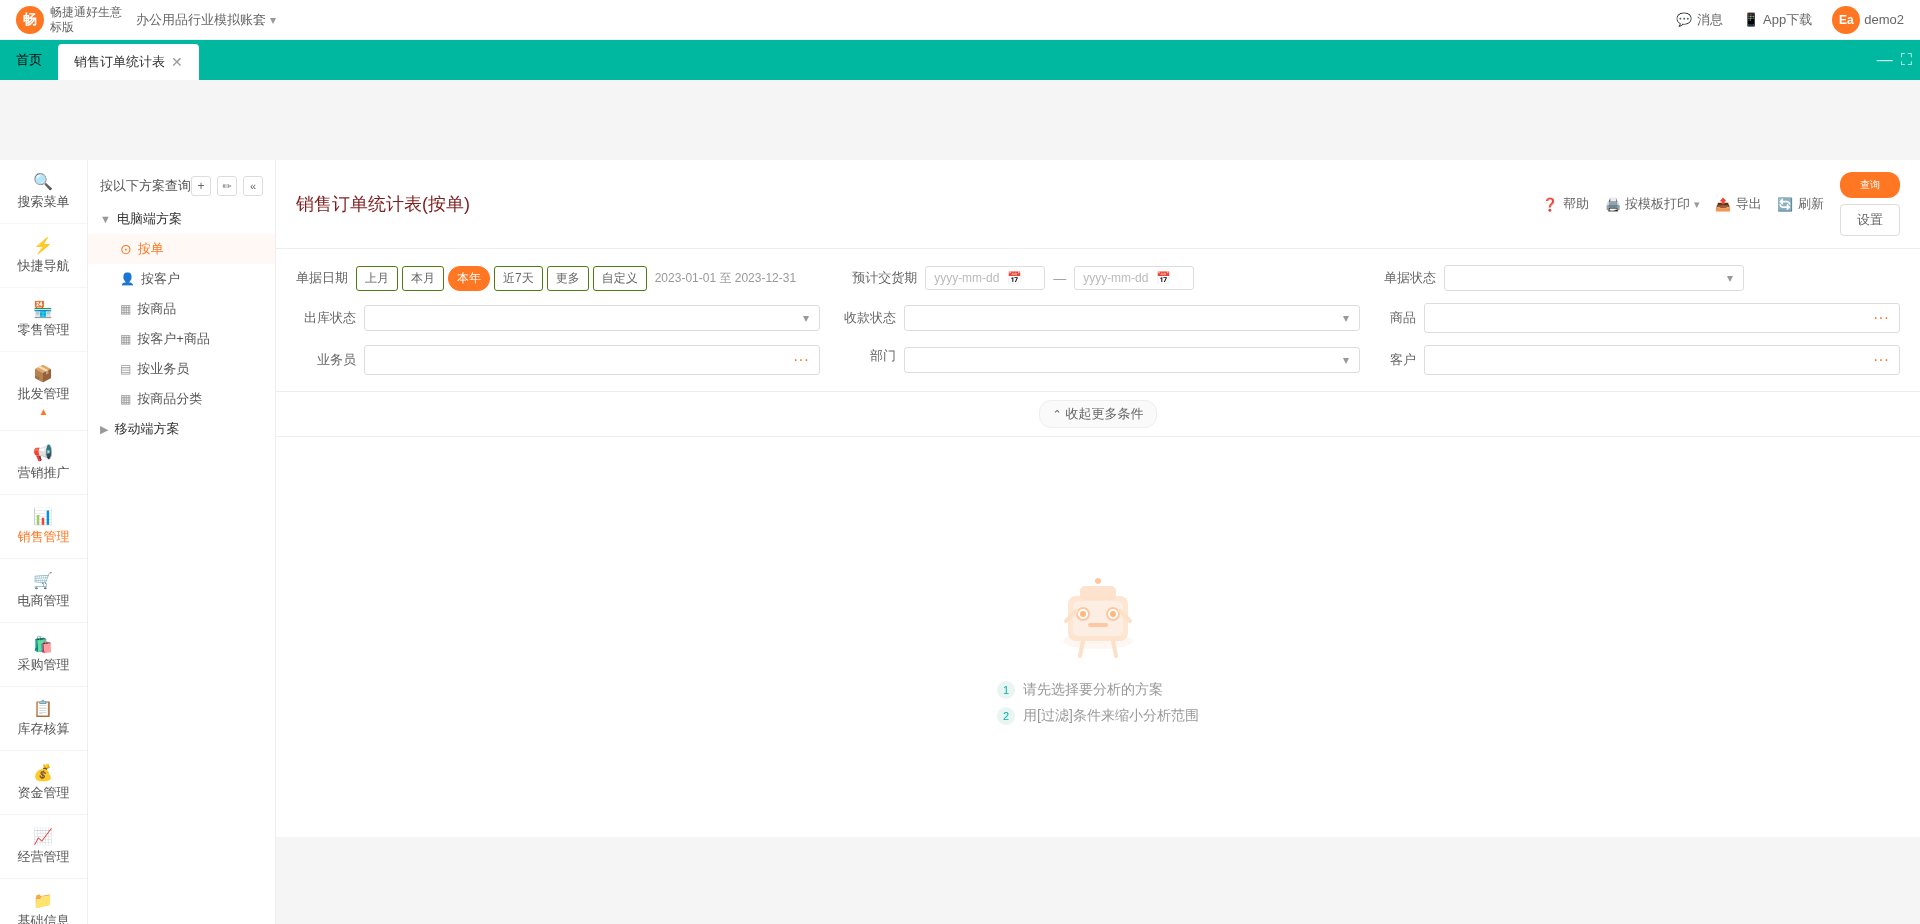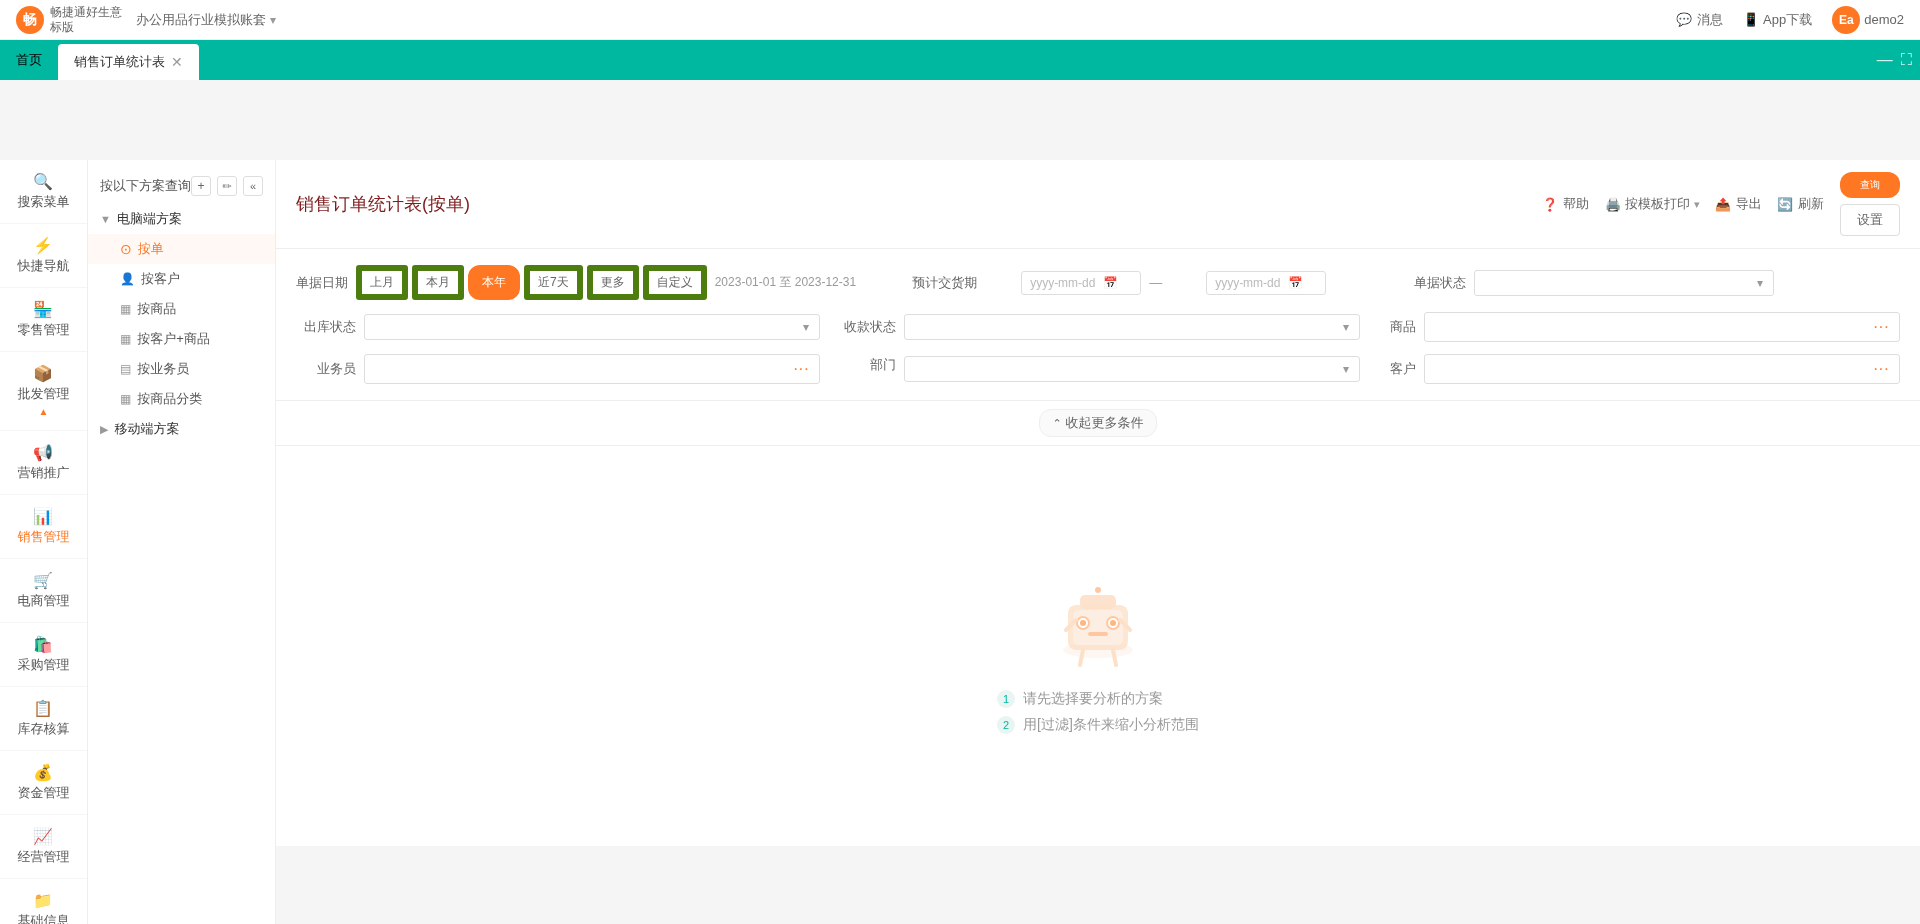--- a/index.html
+++ b/index.html
@@ -54,24 +54,24 @@
     .page-header { background: #fff; padding: 12px 20px; display: flex; align-items: center; justify-content: space-between; border-bottom: 1px solid #eee; }
     .page-action-btn { display: flex; align-items: center; gap: 4px; color: #666; font-size: 13px; cursor: pointer; }
     .query-btn { background: #ff7722; color: white; border: none; padding: 6px 12px; border-radius: 12px; cursor: pointer; font-size: 10px; }
     .setting-btn { background: #fff; color: #666; border: 1px solid #ddd; padding: 6px 16px; border-radius: 4px; cursor: pointer; font-size: 13px; }
 
     
     .filter-panel { background: #fff; padding: 16px 20px; border-bottom: 1px solid #eee; }
     .filter-row { display: flex; align-items: center; gap: 16px; margin-bottom: 12px; }
     .filter-row:last-child { margin-bottom: 0; }
     .date-btn-group { display: flex; gap: 4px; }
-    .date-btn { padding: 3px 8px; border: 6px solid #4d7c0f; border-radius: 3px; font-size: 12px; color: #666; cursor: pointer; background: #fff; }
+    .date-btn { padding: 3px 8px; border: 1px solid #4d7c0f; border-radius: 3px; font-size: 12px; color: #666; cursor: pointer; background: #fff; }
     .date-btn.active { background: #ff7722; color: white; border-color: #ff7722; border-radius: 12px; }
     .date-input { border: 1px solid #ddd; border-radius: 3px; padding: 4px 8px; font-size: 12px; color: #999; width: 120px; display: flex; align-items: center; gap: 4px; }
-    .date-input-wrap { display: flex; align-items: center; gap: 4px; margin-left: 36px; }
+    .date-input-wrap { display: flex; align-items: center; gap: 4px; }
     .date-sep { color: #999; }
     .select-field { border: 1px solid #ddd; border-radius: 3px; padding: 5px 10px; font-size: 13px; color: #333; min-width: 180px; display: flex; align-items: center; justify-content: space-between; cursor: pointer; }
     .select-wide { min-width: 300px; }
     .select-arrow { color: #999; font-size: 12px; }
     .dots-btn { color: #ff7722; cursor: pointer; font-size: 16px; }
 
     
     .collapse-bar { background: #fff; text-align: center; padding: 8px; border-bottom: 1px solid #eee; }
     .collapse-btn { display: inline-flex; align-items: center; gap: 4px; color: #666; font-size: 13px; cursor: pointer; padding: 4px 12px; border: 1px solid #eee; border-radius: 12px; background: #fafafa; }
 

